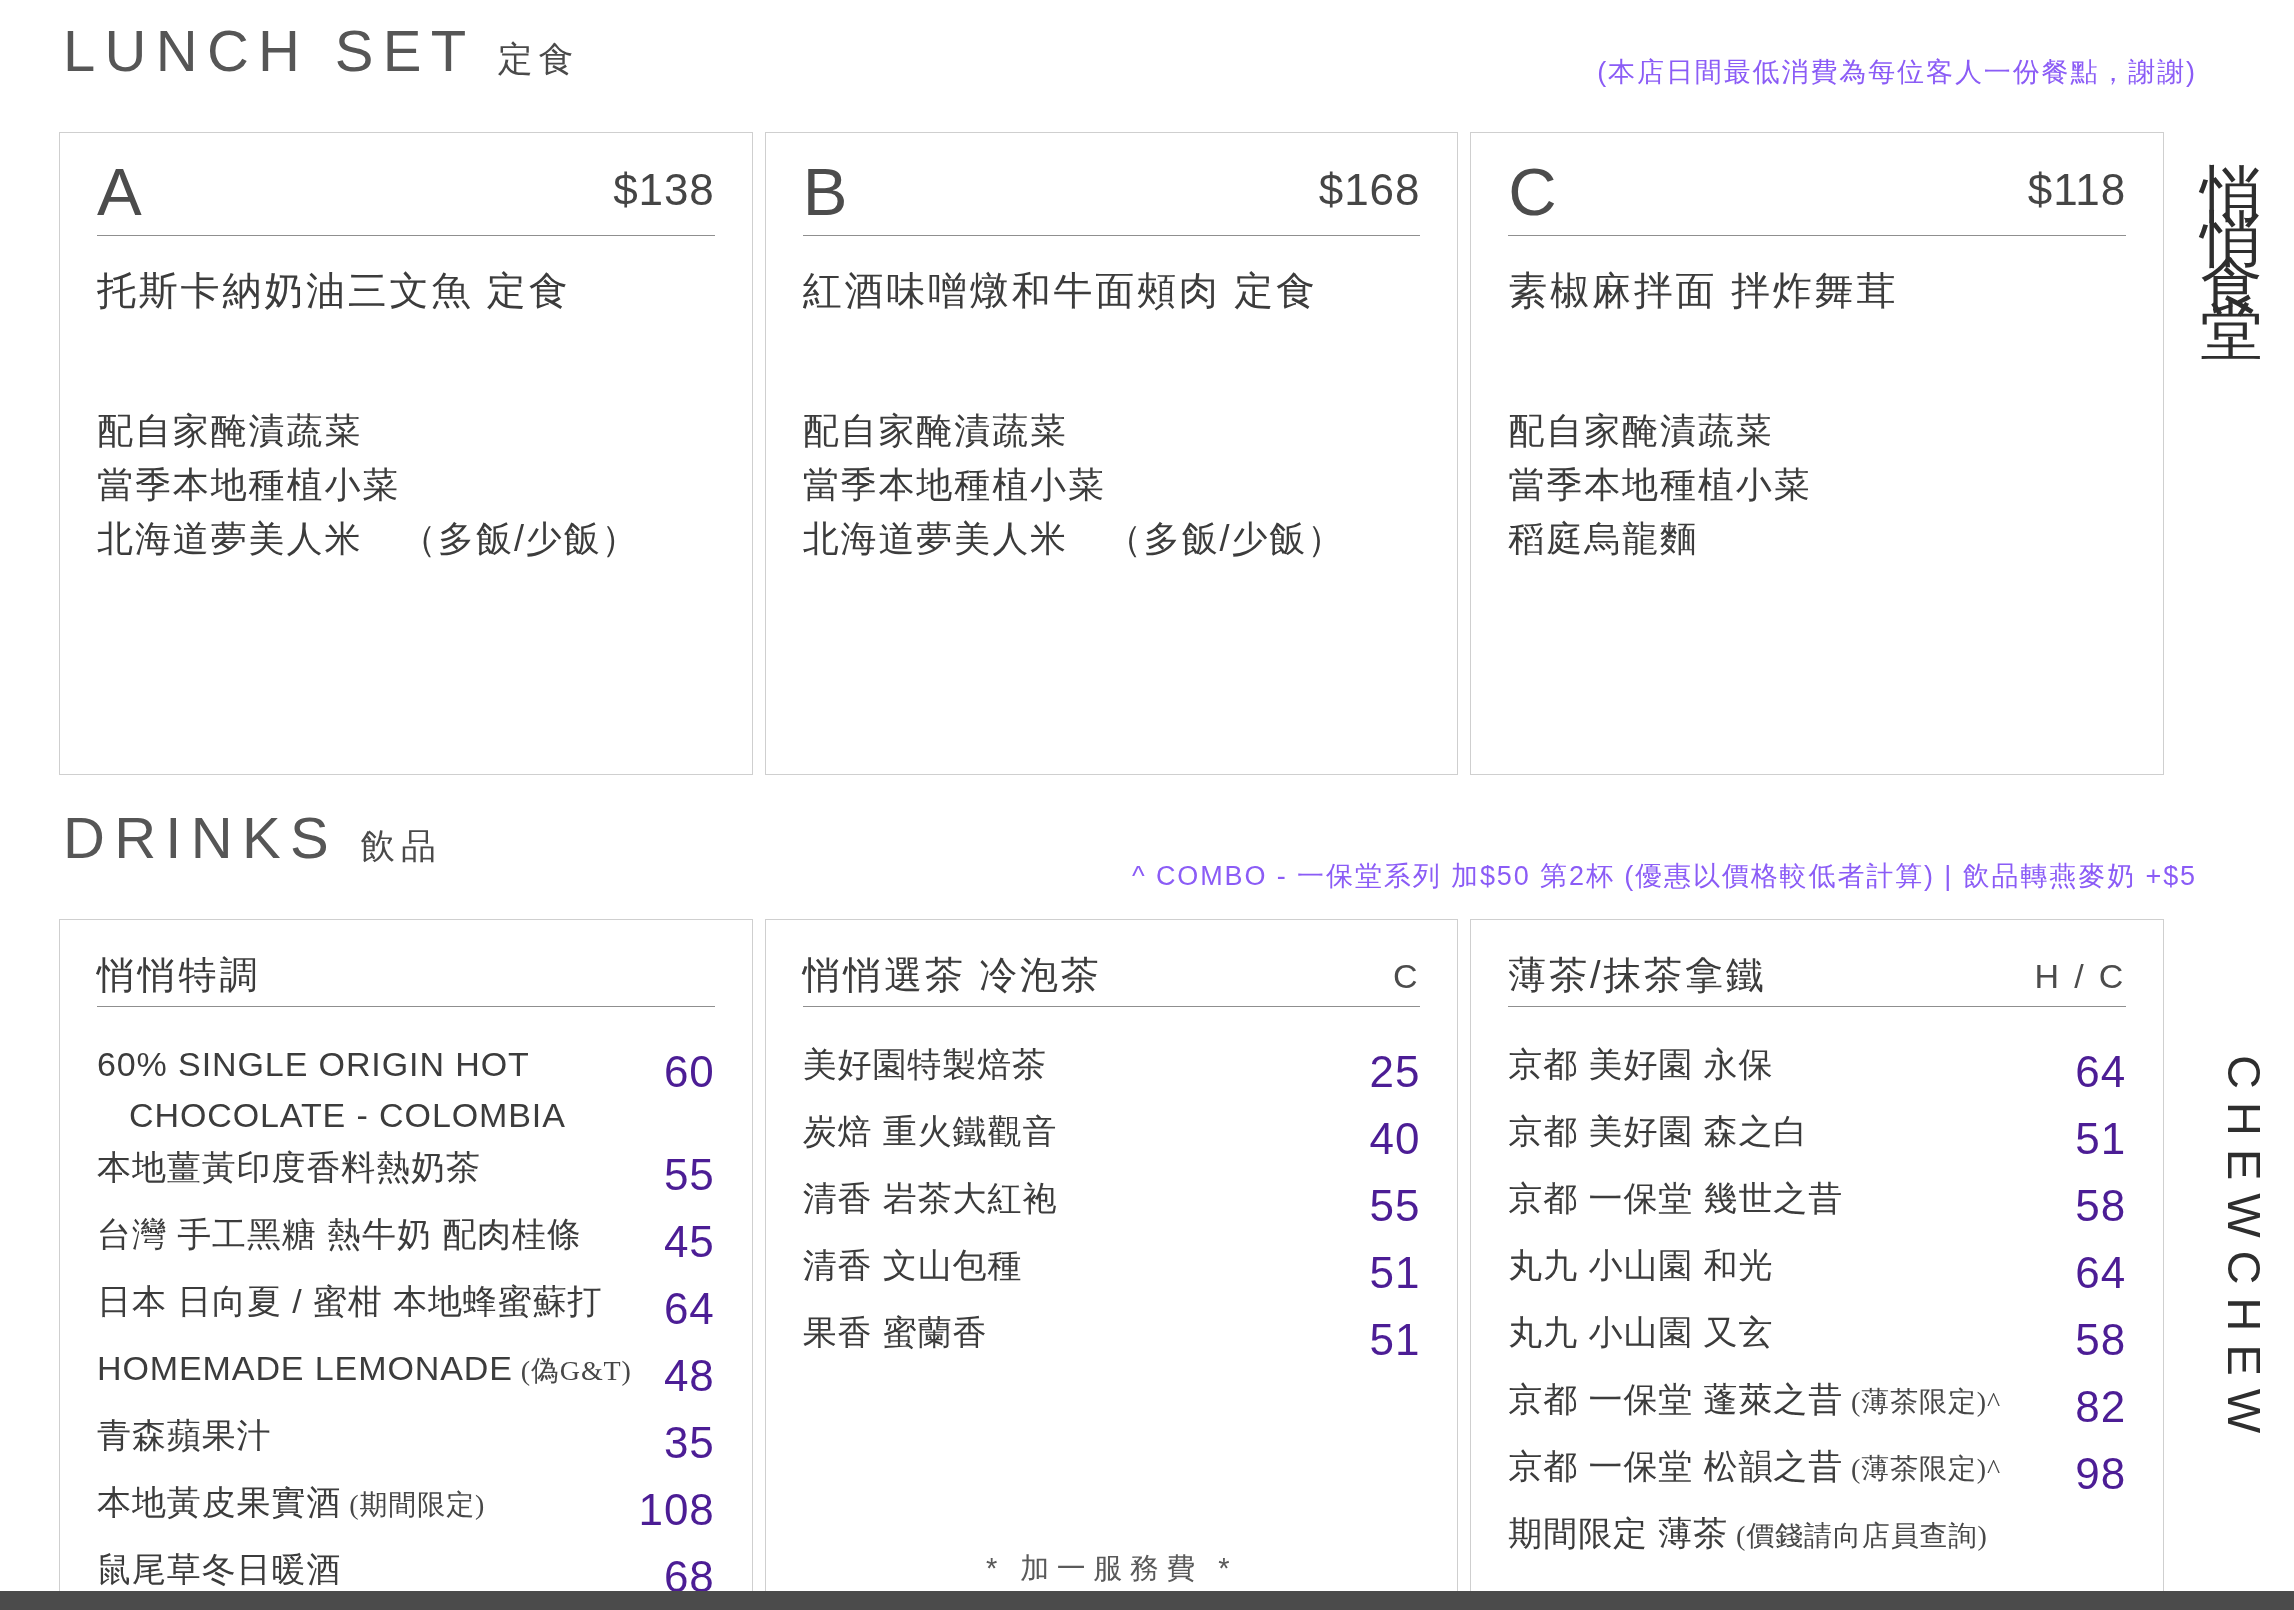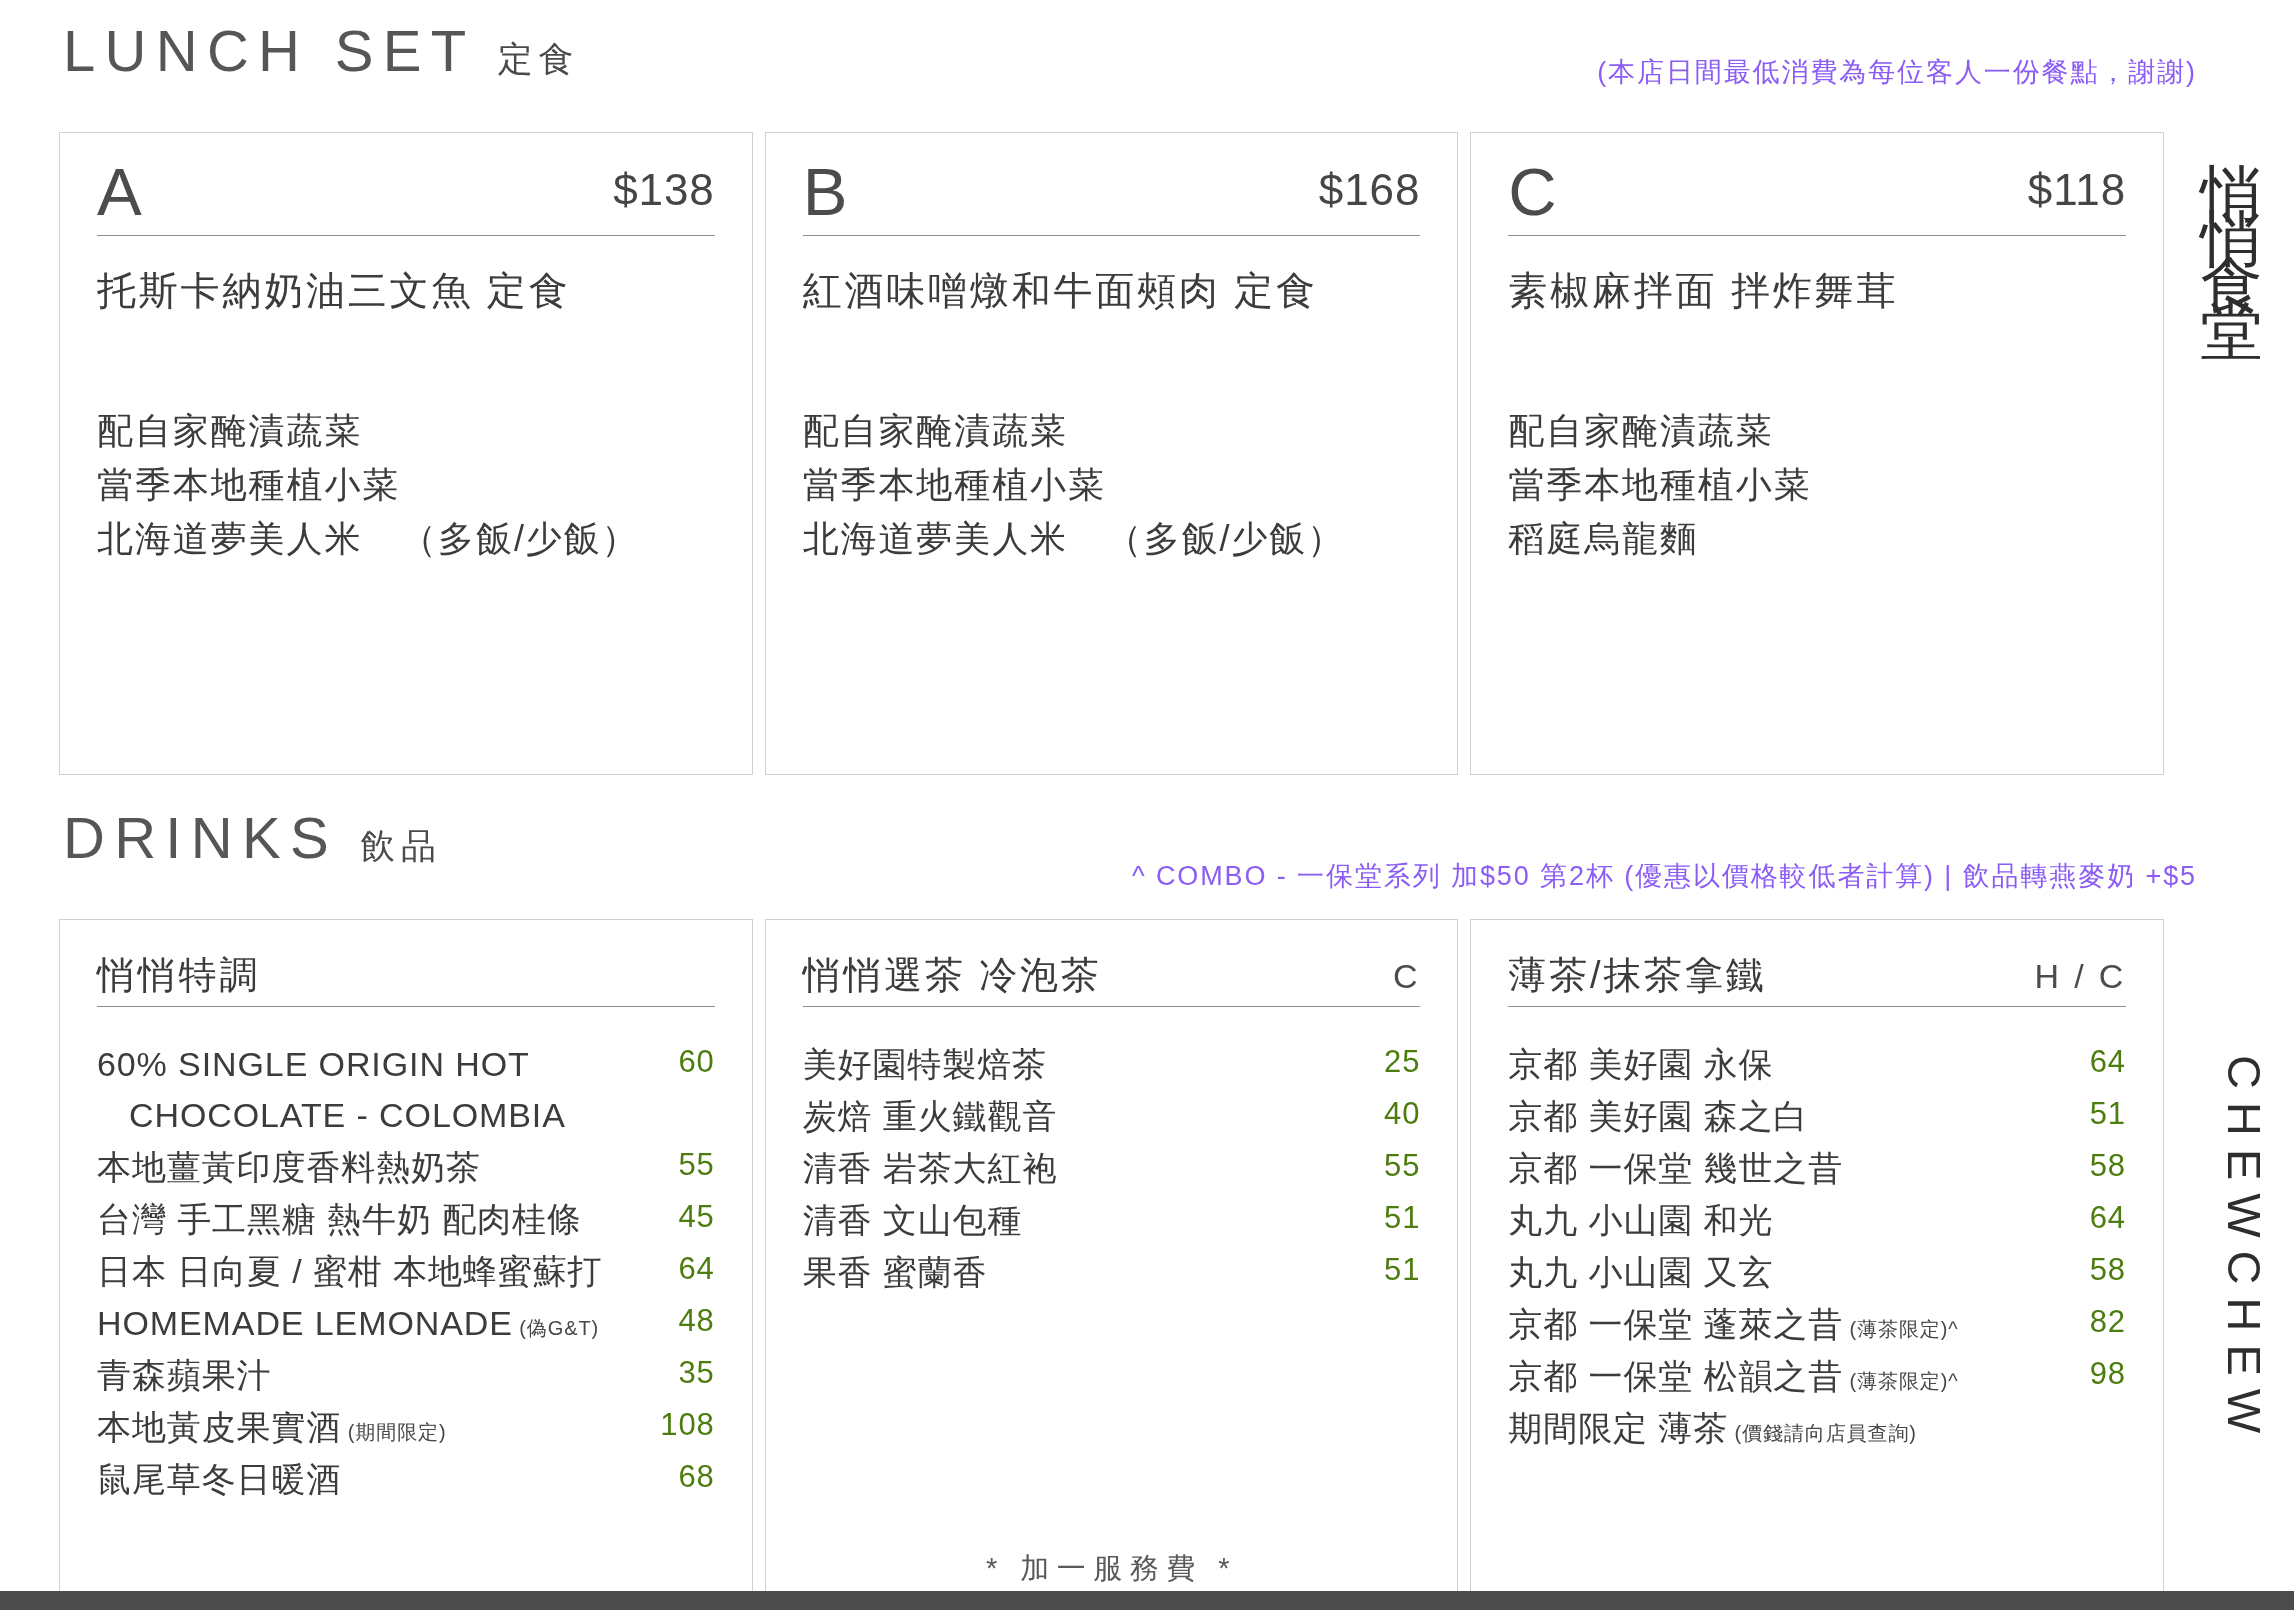--- a/index.html
+++ b/index.html
@@ -33,22 +33,22 @@
   .set-dish{margin-top:28px;font-size:39px;letter-spacing:2.8px;color:#3c3c3c;}
   .set-sides{margin-top:86px;font-size:36px;letter-spacing:1.9px;line-height:1.5;color:#3c3c3c;}
   
   .drink-head{display:flex;justify-content:space-between;align-items:baseline;margin-top:7.5px;}
   .drink-header{font-size:38px;letter-spacing:2.8px;color:#3c3c3c;}
   .drink-temp{font-size:34px;letter-spacing:2.8px;color:#4c4c4c;}
   .drink-items{margin-top:32px;}
   .d-item{display:flex;align-items:flex-start;justify-content:space-between;
     font-size:34px;line-height:1.5;color:#3c3c3c;letter-spacing:0.9px;margin-bottom:0.9px;}
   .d-namewrap{flex:1 1 auto;padding-left:32px;text-indent:-32px;}
-  .d-note{font-size:20px;color:#474747;}
-  .d-price{flex:0 0 auto;font-size:31px;color:#4d7c0f;padding-left:13px;}
+  .d-note{font-size:28px;color:#474747;font-family:Liberation Serif, serif;}
+  .d-price{flex:0 0 auto;font-size:44px;color:#4c1d95;padding-left:13px;}
   
   .service-note{position:absolute;left:59px;width:2105px;top:1549px;text-align:center;
     font-size:29px;letter-spacing:7.5px;color:#5a5a5a;}
   .v-brand-cn{position:absolute;right:20.5px;top:114px;writing-mode:vertical-rl;
     font-size:62px;letter-spacing:45px;color:#2e2e2e;font-weight:300;}
   .v-brand-en{position:absolute;right:22.4px;top:1055px;writing-mode:vertical-rl;
     font-size:47px;letter-spacing:13px;color:#2e2e2e;font-weight:200;}
   .bottom-bar{position:absolute;left:0;bottom:0;width:2294px;height:19.6px;background:#4b4b4b;}
 </style>
 </head>

